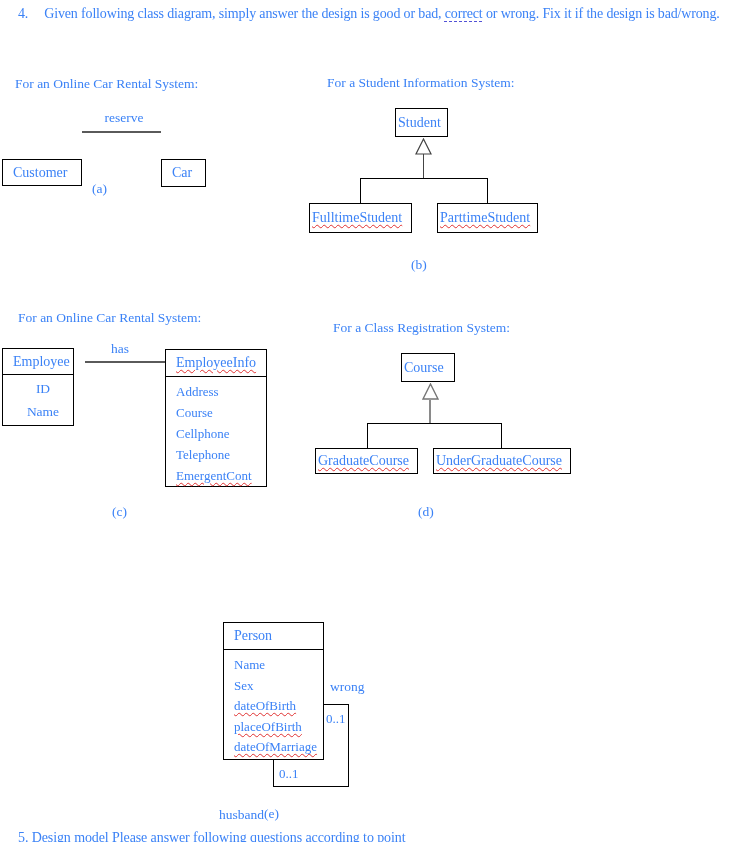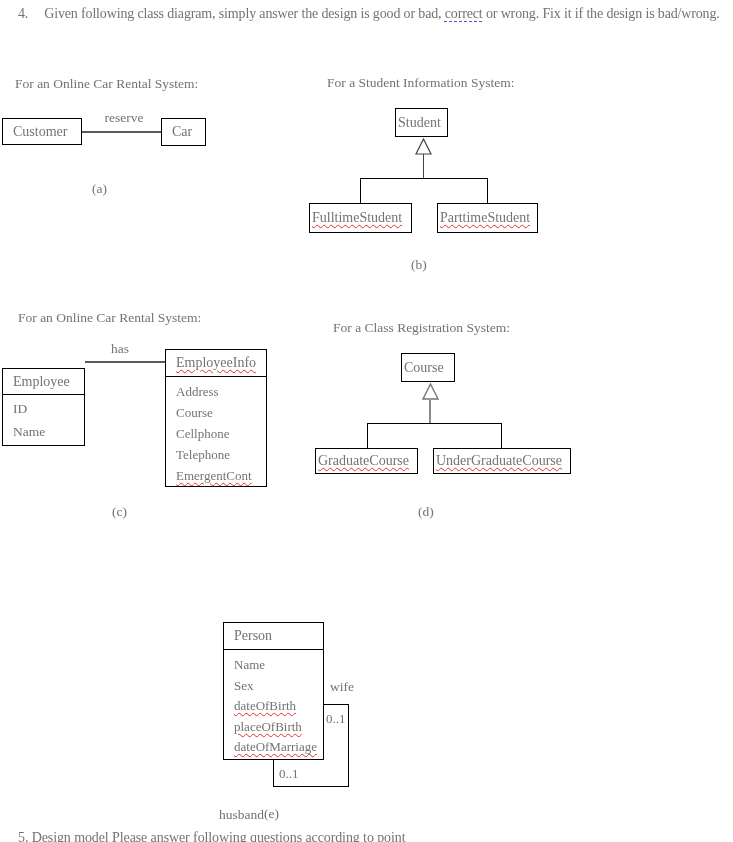--- a/index.html
+++ b/index.html
@@ -1,28 +1,28 @@
 <!DOCTYPE html>
 <html><head>
 <meta charset="utf-8">
 <style>
   html,body{margin:0;padding:0;background:#fff;}
   .page{position:relative;width:733px;height:842px;background:#ffffff;overflow:hidden;
-        font-family:"Liberation Serif", serif;color:#737373;}
+        font-family:"Liberation Serif", serif;color:#3b82f6;}
   .abs{position:absolute;}
   .txt{position:absolute;white-space:nowrap;}
   .q{font-size:14px;letter-spacing:-0.15px;}
   .qnum{display:inline-block;margin-right:16px;}
   .heading{font-size:13.5px;}
   .caption{font-size:13.5px;}
   .assoc-label{font-size:13.5px;text-align:center;}
   .mult{font-size:13px;}
   .box{position:absolute;border:1px solid #000;background:#fff;box-sizing:border-box;}
   .cbox{display:flex;align-items:center;font-size:14px;}
-  .pad10{padding-left:10px;}
+  .pad10{padding-left:10px;margin-top:41px;}
   .pad2{padding-left:2px;}
   .title{display:flex;align-items:center;border-bottom:1px solid #000;box-sizing:border-box;
          font-size:14px;padding-left:10px;}
   .attrs{box-sizing:border-box;}
   .attrs div{white-space:nowrap;}
   .hline,.vline{position:absolute;background:#000;}
   .assoc-line{background:#5a5a5a;}
   .misspell{text-decoration-line:underline;text-decoration-style:wavy;
             text-decoration-color:#e03131;text-decoration-thickness:1px;text-underline-offset:2px;}
   .grammar{text-decoration-line:underline;text-decoration-style:dashed;
@@ -65,21 +65,21 @@
   <div class="box cbox pad2" style="left:437px;top:203px;width:101px;height:30px;">
     <span class="misspell">ParttimeStudent</span>
   </div>
   <div class="box cbox pad2" style="left:309px;top:203px;width:103px;height:30px;">
     <span class="misspell">FulltimeStudent</span>
   </div>
   <div class="txt caption" style="left:411px;top:257px;">(b)</div>
 
   <div class="txt heading" style="left:18px;top:310px;">For an Online Car Rental System:</div>
 
-  <div class="box" style="left:2px;top:368px;width:83px;height:78px;">
+  <div class="box" style="left:2px;top:348px;width:72px;height:78px;text-align:center;">
     <div class="title" style="height:26px;">Employee</div>
     <div class="attrs" style="padding:3px 0 0 10px;line-height:22.5px;font-size:13.5px;">
       <div>ID</div>
       <div>Name</div>
     </div>
   </div>
   <div class="hline assoc-line" style="left:85px;top:361px;width:80px;height:2px;"></div>
   <div class="txt assoc-label" style="left:104px;top:341px;width:32px;">has</div>
   <div class="box" style="left:165px;top:349px;width:102px;height:138px;">
     <div class="title" style="height:27px;align-items:center;">
@@ -123,21 +123,21 @@
       <div><span class="misspell">dateOfBirth</span></div>
       <div><span class="misspell">placeOfBirth</span></div>
       <div><span class="misspell">dateOfMarriage</span></div>
     </div>
   </div>
 
   <div class="hline" style="left:323px;top:704px;width:26px;height:1px;"></div>
   <div class="vline" style="left:348px;top:704px;width:1px;height:83px;"></div>
   <div class="hline" style="left:273px;top:786px;width:76px;height:1px;"></div>
   <div class="vline" style="left:273px;top:760px;width:1px;height:27px;"></div>
-  <div class="txt" style="left:330px;top:679px;font-size:13.5px;">wife</div>
+  <div class="txt" style="left:330px;top:679px;font-size:13.5px;">wrong</div>
   <div class="txt mult" style="left:326px;top:711px;">0..1</div>
   <div class="txt" style="left:219px;top:766px;font-size:13.5px;margin-top:41px;">husband</div>
   <div class="txt mult" style="left:279px;top:766px;">0..1</div>
   <div class="txt caption" style="left:264px;top:806px;">(e)</div>
 
   <div class="txt clipline" style="left:18px;top:830px;">5.   Design model Please answer following questions according to point</div>
 
 </div>
 
 </body></html>

